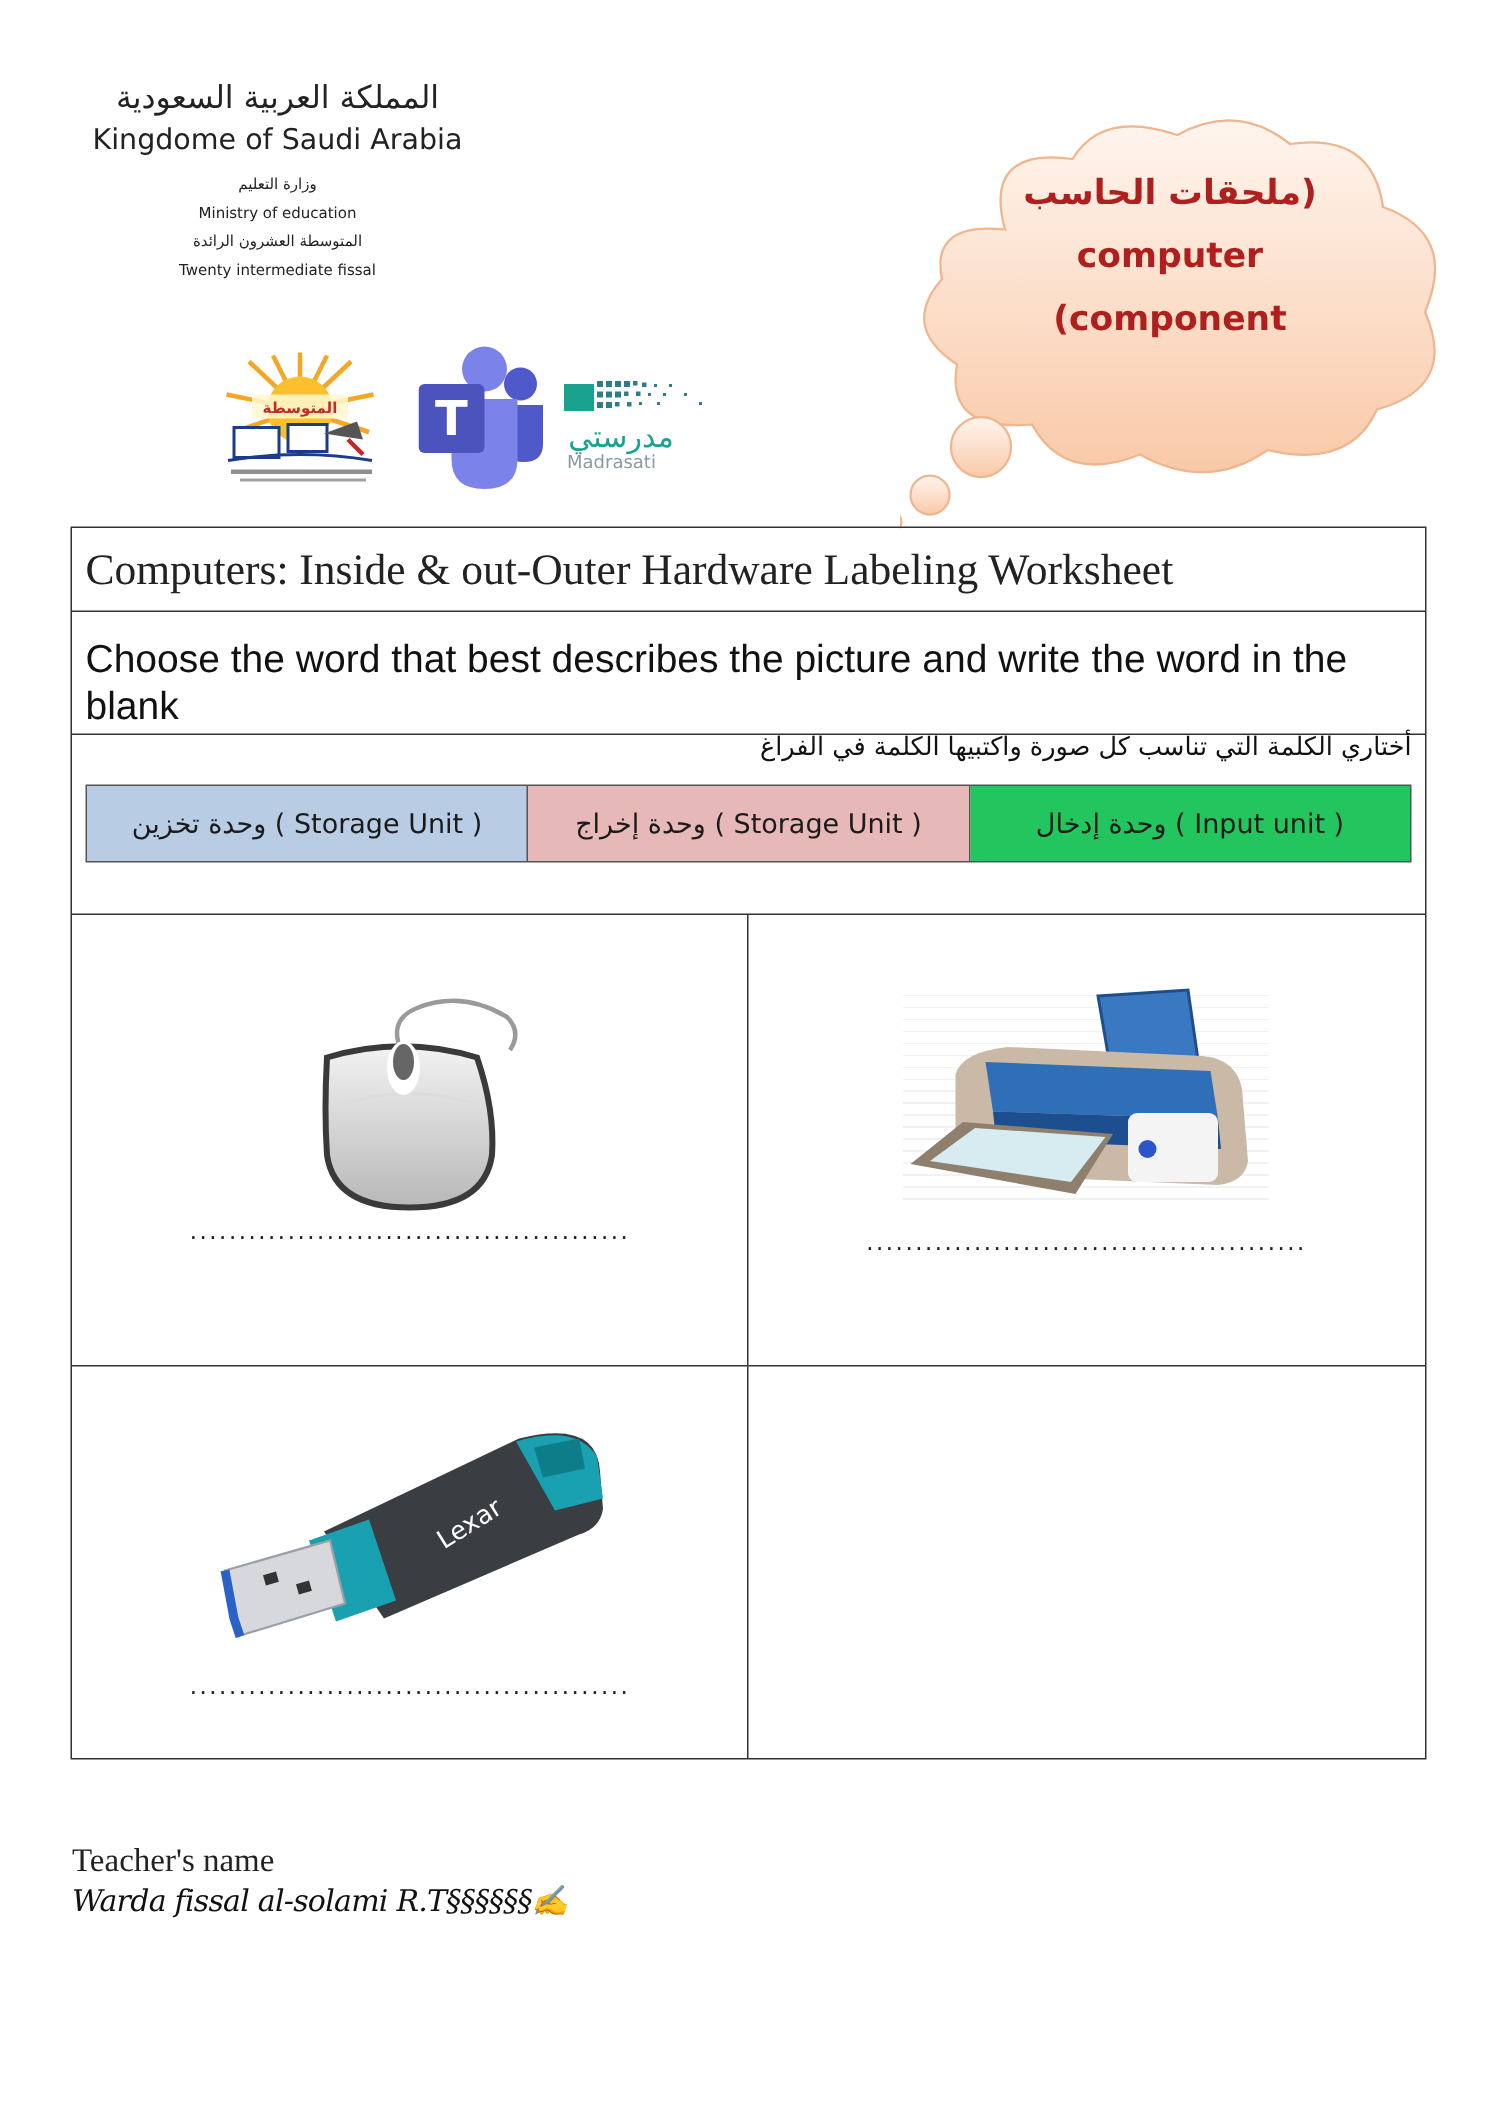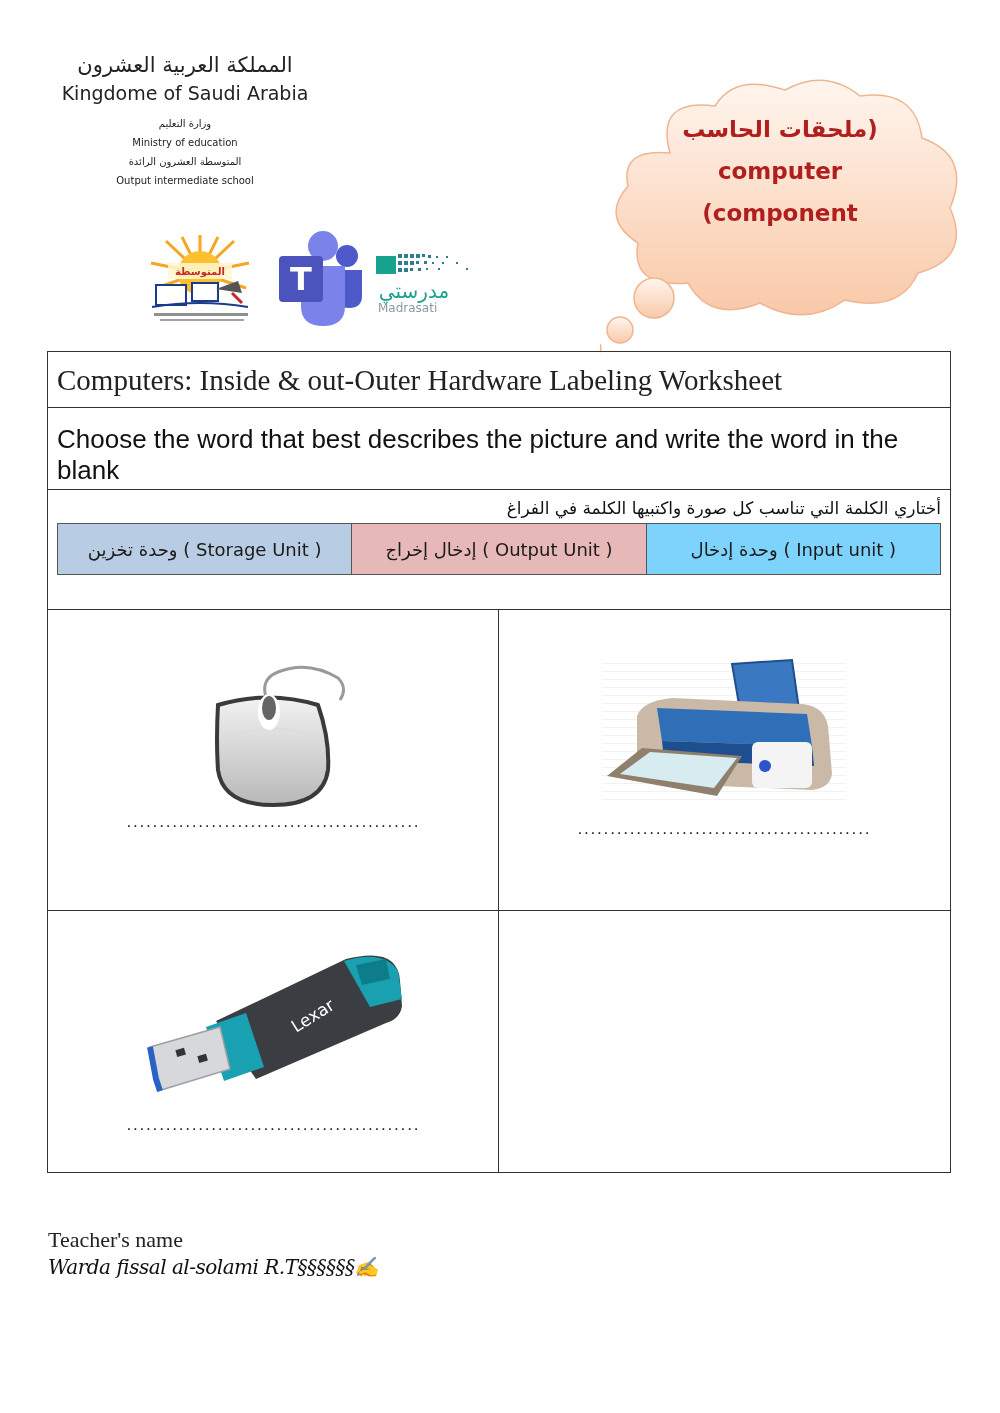--- a/index.html
+++ b/index.html
@@ -22,21 +22,21 @@
   .cloud-line { font-size: 23px; line-height: 42px; }
   .cloud-line.ar { direction: rtl; }
 
   .sheet { position: absolute; left: 47px; top: 351px; width: 904px; border: 1px solid #333; }
   .row { border-bottom: 1px solid #333; position: relative; }
   .row:last-child { border-bottom: none; }
   .title-row { height: 56px; padding: 12px 9px; }
   .title-text { font-family: "Liberation Serif", "DejaVu Serif", serif; font-size: 29px; color: #222; }
   .instr-row { height: 82px; padding: 16px 9px 0 9px; }
   .instr-en { font-family: "Liberation Sans", sans-serif; font-size: 26px; color: #111; }
-  .instr-ar { font-size: 17px; color: #111; direction: rtl; margin-top: 12px; }
+  .instr-ar { font-size: 17px; color: #111; direction: rtl; margin-top: 2px; }
   .bank-row { height: 120px; padding: 33px 9px 0 9px; }
   .word-bank { display: flex; border: 1px solid #555; height: 52px; }
   .word { flex: 1; display: flex; align-items: center; justify-content: center;
     font-size: 18px; color: #1a1a1a; border-right: 1px solid #555; direction: rtl; text-align: center; }
   .word:last-child { border-right: none; }
 
   .grid { display: grid; grid-template-columns: 451px 451px; }
   .cell { position: relative; border-right: 1px solid #333; border-bottom: 1px solid #333; }
   .cell:nth-child(2n) { border-right: none; }
   .cell.r1 { height: 301px; }
@@ -47,27 +47,27 @@
 
   .teacher { position: absolute; left: 48px; top: 1227px; }
   .teacher-label { font-family: Liberation Serif, serif; font-size: 22px; color: #222; }
   .teacher-name { font-family: "DejaVu Serif", serif; font-style: italic; font-size: 20px;
     color: #111; margin-top: 2px; letter-spacing: -0.5px; }
 </style>
 </head>
 <body>
 
 <div class="header-block">
-  <div class="hdr-ar-big">المملكة العربية العشرون</div>
+  <div class="hdr-ar-big">المملكة العربية السعودية</div>
   <div class="hdr-en-big">Kingdome of Saudi Arabia</div>
   <div class="hdr-sub">
     <div class="hdr-small ar">وزارة التعليم</div>
     <div class="hdr-small">Ministry of education</div>
     <div class="hdr-small ar">المتوسطة العشرون الرائدة</div>
-    <div class="hdr-small">Output intermediate school</div>
+    <div class="hdr-small">Twenty intermediate fissal</div>
   </div>
 </div>
 
 <div class="logos">
   <svg class="logo" style="left:0;top:5px" width="108" height="92" viewBox="0 0 108 92">
     <g stroke="#f5a623" stroke-width="3">
       <line x1="54" y1="40" x2="54" y2="2"></line>
         <line x1="54" y1="40" x2="20" y2="8"></line>
         <line x1="54" y1="40" x2="88" y2="8"></line>
       <line x1="54" y1="40" x2="5" y2="30"></line>
@@ -152,22 +152,22 @@
   <div class="row title-row">
     <div class="title-text">Computers: Inside &amp; out-Outer Hardware Labeling Worksheet</div>
   </div>
   <div class="row instr-row">
     <div class="instr-en">Choose the word that best describes the picture and write the word in the blank</div>
     <div class="instr-ar">أختاري الكلمة التي تناسب كل صورة واكتبيها الكلمة في الفراغ</div>
   </div>
   <div class="row bank-row">
     <div class="word-bank">
       <div class="word" style="background:#b8cce4">( Storage Unit )  وحدة تخزين</div>
-      <div class="word" style="background:#e6b8b7">( Output Unit ) إدخال إخراج</div>
-      <div class="word" style="background:#7dd3fc">( Input unit )  وحدة إدخال</div>
+      <div class="word" style="background:#e6b8b7">( Storage Unit ) وحدة إخراج</div>
+      <div class="word" style="background:#22c55e">( Input unit )  وحدة إدخال</div>
     </div>
   </div>
   <div class="row grid">
 
     <div class="cell r1">
       <svg class="pic" style="left:150px;top:50px" width="150" height="150" viewBox="0 0 150 150">
         <defs>
           <linearGradient id="mg" x1="0" y1="0" x2="0" y2="1">
             <stop offset="0" stop-color="#f2f2f2"></stop>
               <stop offset="1" stop-color="#b8b8b8"></stop>

